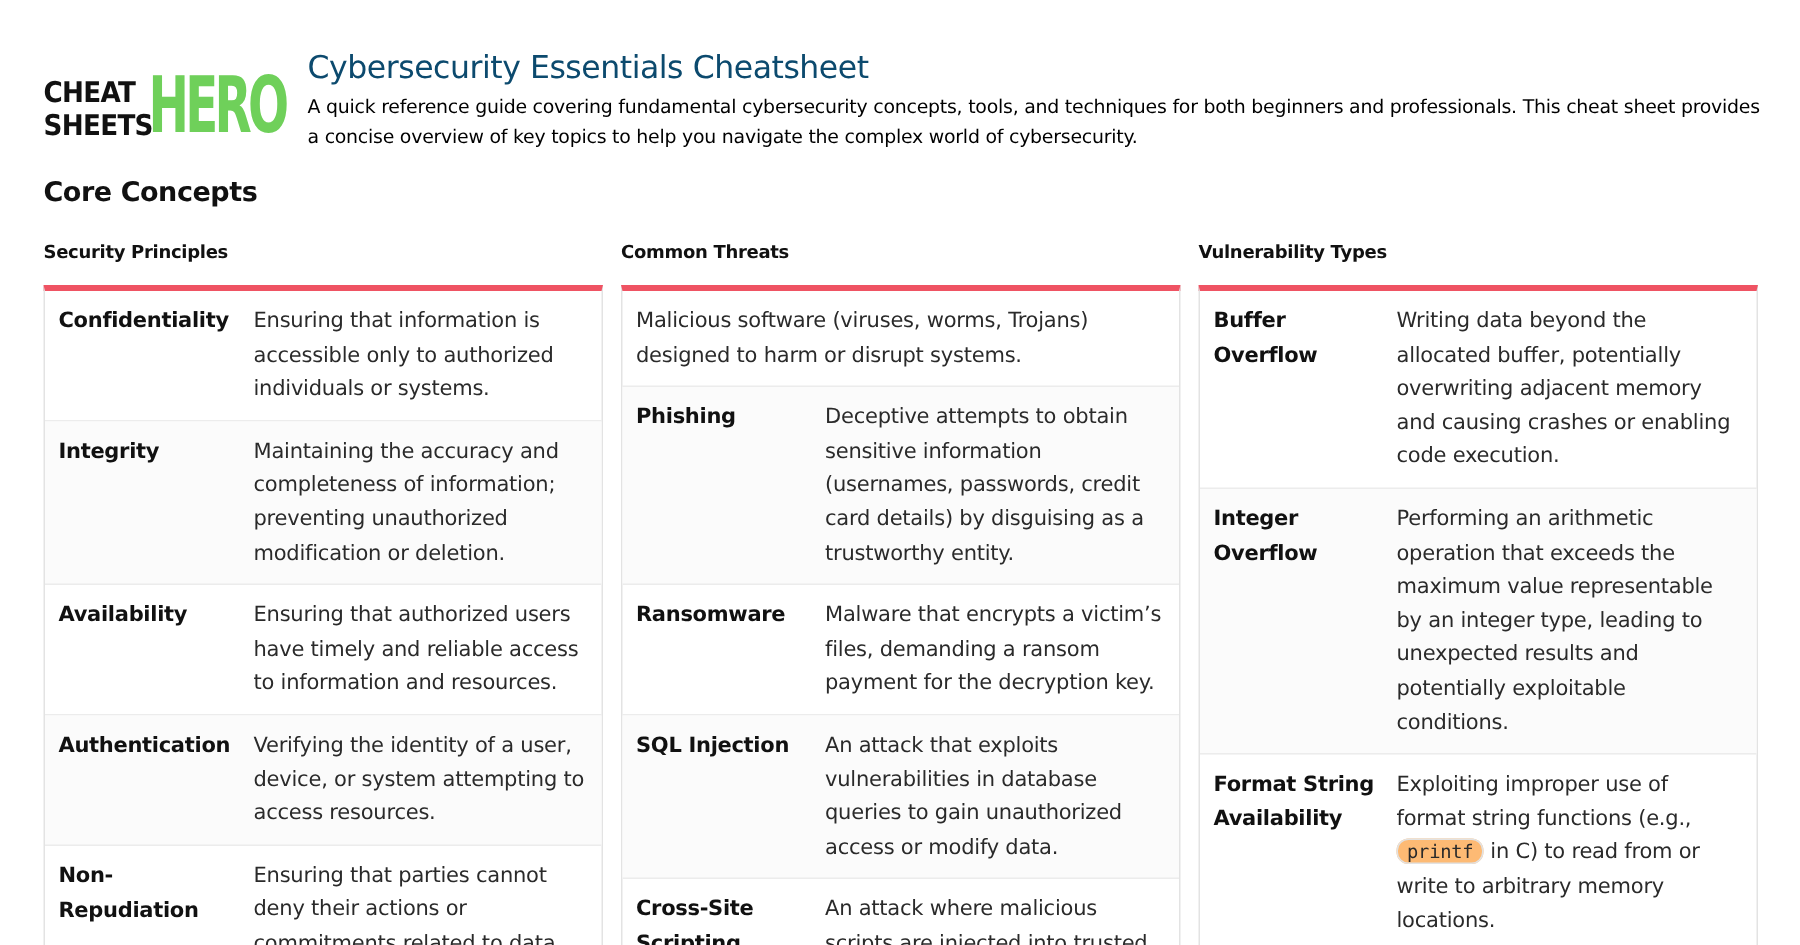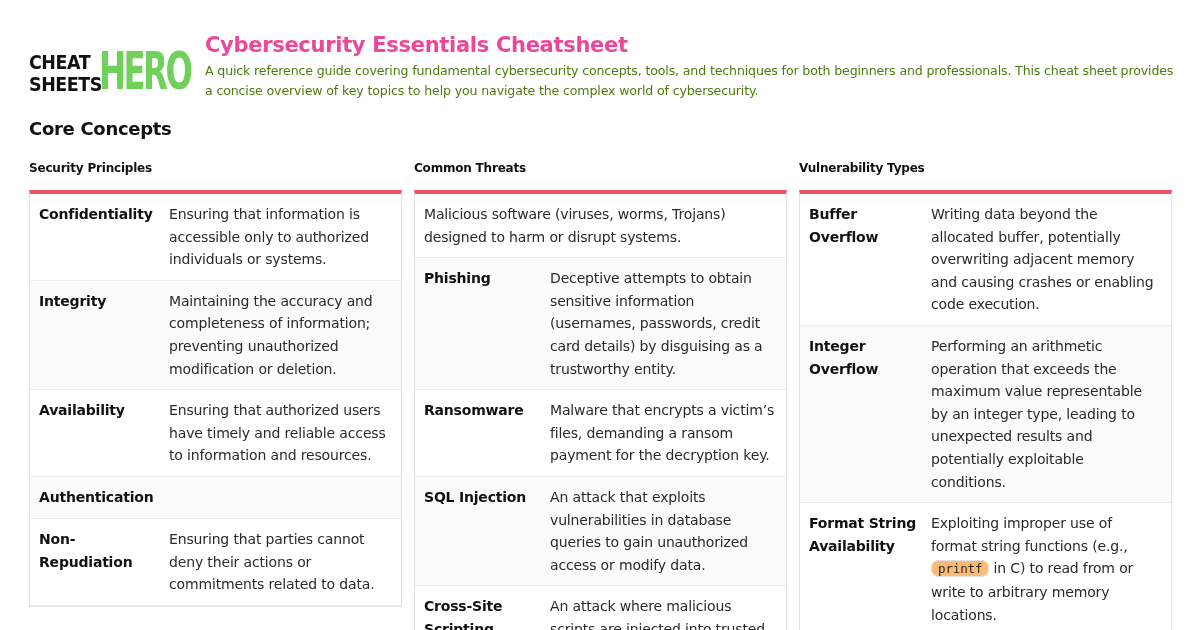--- a/index.html
+++ b/index.html
@@ -4,22 +4,22 @@
   <style>
     * { box-sizing: border-box; margin: 0; padding: 0; }
     html, body { width: 1200px; height: 630px; overflow: hidden; background: #ffffff; }
     body { font-family: "DejaVu Sans", sans-serif; color: #1a1a1a; position: relative; }
 
     .header { position: absolute; left: 29px; top: 33px; right: 20px; display: flex; align-items: flex-end; }
     .logo { width: 160px; height: 52px; position: relative; flex: none; margin-top: 6px; }
     .logo .cs { position: absolute; left: 0; top: 2px; font-family: "DejaVu Sans", sans-serif; font-weight: 900; font-size: 19px; line-height: 22px; color: #111; letter-spacing: -0.5px; transform: scaleX(0.92); transform-origin: left; }
     .logo .hero { position: absolute; left: 70px; top: -4px; font-family: "DejaVu Sans", sans-serif; font-weight: bold; font-size: 52px; line-height: 52px; color: #6fd05a; letter-spacing: -4px; transform: scaleX(0.62); transform-origin: left; }
     .header-text { margin-left: 16px; }
-    .title { font-size: 21px; font-weight: bold; color: #ec4899; line-height: 24px; letter-spacing: -0.3px; }
-    .subtitle { font-size: 12.6px; color: #4d7c0f; line-height: 20px; margin-top: 4px; letter-spacing: -0.15px; width: 970px; }
+    .title { font-size: 21px; font-weight: normal; color: #0c4a6e; line-height: 24px; letter-spacing: -0.3px; }
+    .subtitle { font-size: 12.6px; color: #000000; line-height: 20px; margin-top: 4px; letter-spacing: -0.15px; width: 970px; }
 
     .section-title { position: absolute; left: 29px; top: 118px; font-size: 18px; font-weight: bold; color: #111; letter-spacing: -0.3px; }
 
     .columns { position: absolute; left: 29px; top: 157px; display: flex; gap: 12px; }
     .col { width: 373px; }
     .col-title { font-size: 12px; color: #111; height: 33px; line-height: 22px; letter-spacing: -0.2px; }
     .card { border: 1px solid #e3e3e3; border-top: 4px solid #ef5363; }
     .row { display: flex; border-bottom: 1px solid #ececec; padding: 9px 10px 9px 9px; }
     .row:nth-child(even) { background: #fbfbfb; }
     .term { width: 130px; flex: none; font-size: 14px; font-weight: bold; color: #111; line-height: 23px; padding-right: 6px; letter-spacing: -0.2px; }
@@ -57,20 +57,21 @@
       <div class="row">
           <div class="term">Integrity</div>
           <div class="def">Maintaining the accuracy and completeness of information; preventing unauthorized modification or deletion.</div>
         </div>
       <div class="row">
           <div class="term">Availability</div>
           <div class="def">Ensuring that authorized users have timely and reliable access to information and resources.</div>
         </div>
       <div class="row">
           <div class="term">Authentication</div>
+          <div class="def">Verifying the identity of a user, device, or system attempting to access resources.</div>
         </div>
       <div class="row">
           <div class="term" style="width:130px;word-break:break-word;">Non-Repudiation</div>
           <div class="def">Ensuring that parties cannot deny their actions or commitments related to data.</div>
         </div>
 
     </div>
   </div>
 
   <div class="col">

